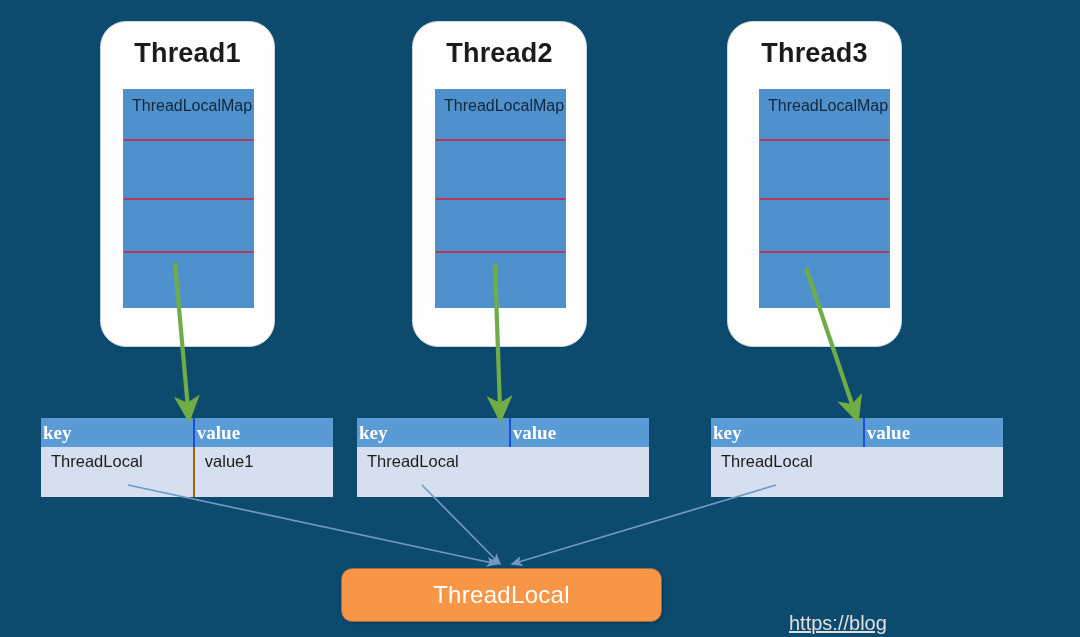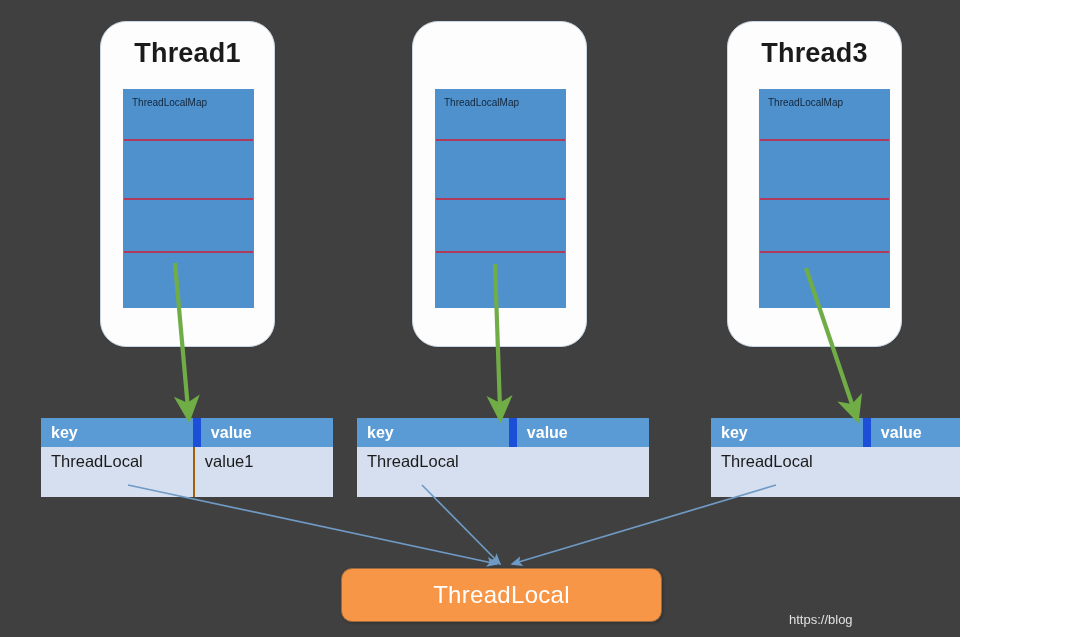--- a/index.html
+++ b/index.html
@@ -5,23 +5,23 @@
   html, body {
     margin: 0;
     padding: 0;
     background: #ffffff;
   }
   body {
     font-family: "Liberation Sans", sans-serif;
   }
   #canvas {
     position: relative;
-    width: 960px;
+    width: 1080px;
     height: 637px;
-    background: #404040;
+    background: #0c4a6e;
     overflow: hidden;
   }
 
   
   .thread-card {
     position: absolute;
     background: #fdfdfd;
     border: 1.5px solid #c9d7e4;
     border-radius: 26px;
     box-shadow: 0 1px 2px rgba(0,0,0,0.06);
@@ -41,21 +41,21 @@
   .tlm-box {
     position: absolute;
     background: #4f91cd;
     border: 1px solid #4f91cd;
     box-sizing: border-box;
   }
   .tlm-label {
     position: absolute;
     left: 8px;
     top: 7px;
-    font-size: 10px;
+    font-size: 16px;
     color: #12263a;
     font-weight: 500;
     white-space: nowrap;
   }
   .tlm-divider {
     position: absolute;
     left: 0;
     right: 0;
     height: 1.6px;
     background: #b03a5b;
@@ -71,39 +71,40 @@
     height: 29px;
     background: #5b9bd5;
   }
   .kv-body {
     display: flex;
     height: 50px;
     background: #d6dfef;
   }
   .kv-head .cell {
     color: #ffffff;
-    font-size: 16px;
+    font-size: 19px;
     font-weight: bold;
     display: flex;
     align-items: center;
-    padding-left: 10px;
-    box-sizing: border-box;
+    padding-left: 2px;
+    box-sizing: border-box;
+    font-family: Liberation Serif, serif;
   }
   .kv-body .cell {
     color: #1b1b1b;
     font-size: 16.5px;
     display: flex;
     align-items: flex-start;
     padding-left: 10px;
     padding-top: 5px;
     box-sizing: border-box;
   }
   .cell.col-key { width: 52%; }
   .cell.col-val { width: 48%; }
-  .kv-head .cell.col-val { border-left: 8px solid #1d4ed8; }
+  .kv-head .cell.col-val { border-left: 2px solid #1d4ed8; }
   .kv-body .cell.col-val { border-left: 2px solid #a16207; }
 
   
   .tl-box {
     position: absolute;
     background: #f79646;
     border: 1.5px solid #9c6b3f;
     border-radius: 11px;
     box-shadow: 1px 1px 3px rgba(0,0,0,0.28);
     display: flex;
@@ -113,23 +114,24 @@
   }
   .tl-box span {
     color: #ffffff;
     font-size: 24px;
     letter-spacing: 0.3px;
   }
 
   
   .watermark {
     position: absolute;
-    font-size: 13px;
+    font-size: 20px;
     color: #cfcfcf;
     white-space: nowrap;
+    text-decoration: underline;
   }
   .watermark.wm-back { color: #e0e0e0; }
 
   svg.overlay {
     position: absolute;
     left: 0;
     top: 0;
     width: 1080px;
     height: 637px;
     pointer-events: none;
@@ -144,20 +146,21 @@
     <div class="thread-title">Thread1</div>
     <div class="tlm-box" style="left:22px; top:67px; width:131px; height:219px;">
       <div class="tlm-label">ThreadLocalMap</div>
       <div class="tlm-divider" style="top:49px;"></div>
       <div class="tlm-divider" style="top:108px;"></div>
       <div class="tlm-divider" style="top:161px;"></div>
     </div>
   </div>
 
   <div class="thread-card" style="left:412px; top:21px; width:175px; height:326px;">
+    <div class="thread-title">Thread2</div>
     <div class="tlm-box" style="left:22px; top:67px; width:131px; height:219px;">
       <div class="tlm-label">ThreadLocalMap</div>
       <div class="tlm-divider" style="top:49px;"></div>
       <div class="tlm-divider" style="top:108px;"></div>
       <div class="tlm-divider" style="top:161px;"></div>
     </div>
   </div>
 
   <div class="thread-card" style="left:727px; top:21px; width:175px; height:326px;">
     <div class="thread-title">Thread3</div>

